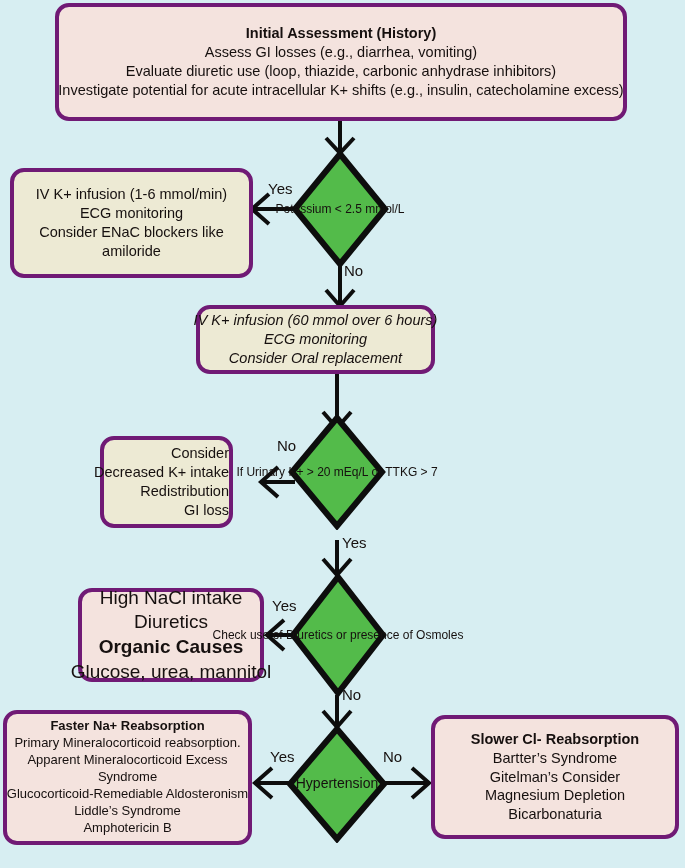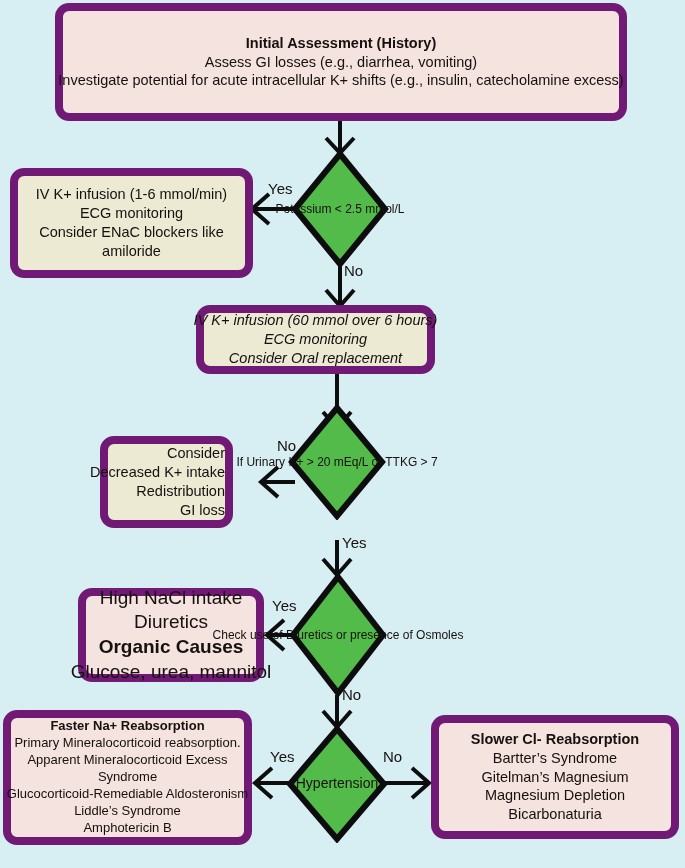--- a/index.html
+++ b/index.html
@@ -22,21 +22,21 @@
     position: absolute;
     left: 0;
     top: 0;
     width: 685px;
     height: 868px;
     pointer-events: none;
   }
   .node {
     position: absolute;
     box-sizing: border-box;
-    border: 8px solid #701a75;
+    border: 4px solid #701a75;
     border-radius: 14px;
     display: flex;
     flex-direction: column;
     align-items: center;
     justify-content: center;
     text-align: center;
     color: #16100f;
     line-height: 1.30;
   }
   .node.pink  { background: #f4e3de; }
@@ -114,21 +114,21 @@
   <div class="diamond" style="left:291px; top:150px; width:98px; height:118px; font-size:12px;">
     <svg class="shape" viewBox="0 0 98 118" preserveAspectRatio="none">
       <polygon points="49,4 94,59 49,114 4,59" fill="#53bb4a" stroke="#0d0d0d" stroke-width="6" stroke-linejoin="miter"></polygon>
     </svg>
     <div class="dlabel">
       <span class="line">Potassium</span>
       <span class="line">&lt; 2.5 mmol/L</span>
     </div>
   </div>
 
-  <div class="diamond" style="left:288px; top:404px; width:98px; height:116px; font-size:12px;">
+  <div class="diamond" style="left:288px; top:414px; width:98px; height:116px; font-size:12px;">
     <svg class="shape" viewBox="0 0 98 116" preserveAspectRatio="none">
       <polygon points="49,4 94,58 49,112 4,58" fill="#53bb4a" stroke="#0d0d0d" stroke-width="6" stroke-linejoin="miter"></polygon>
     </svg>
     <div class="dlabel">
       <span class="line">If Urinary</span>
       <span class="line">K+ &gt; 20 mEq/L</span>
       <span class="line">or</span>
       <span class="line">TTKG &gt; 7</span>
     </div>
   </div>
@@ -150,20 +150,21 @@
       <polygon points="51,4 98,59 51,114 4,59" fill="#53bb4a" stroke="#0d0d0d" stroke-width="6" stroke-linejoin="miter"></polygon>
     </svg>
     <div class="dlabel">
       <span class="line">Hypertension</span>
     </div>
   </div>
 
   <div class="node pink" style="left:55px; top:3px; width:572px; height:118px; font-size:14.5px;">
     <span class="line bold">Initial Assessment (History)</span>
     <span class="line">Assess GI losses (e.g., diarrhea, vomiting)</span>
+    <span class="line">Evaluate diuretic use (loop, thiazide, carbonic anhydrase inhibitors)</span>
     <span class="line">Investigate potential for acute intracellular K+ shifts (e.g., insulin, catecholamine excess)</span>
   </div>
 
   <div class="node cream" style="left:10px; top:168px; width:243px; height:110px; font-size:14.5px;">
     <span class="line">IV K+ infusion (1-6 mmol/min)</span>
     <span class="line">ECG monitoring</span>
     <span class="line">Consider ENaC blockers like</span>
     <span class="line">amiloride</span>
   </div>
 
@@ -193,21 +194,21 @@
     <span class="line">Apparent Mineralocorticoid Excess</span>
     <span class="line">Syndrome</span>
     <span class="line">Glucocorticoid-Remediable Aldosteronism</span>
     <span class="line">Liddle’s Syndrome</span>
     <span class="line">Amphotericin B</span>
   </div>
 
   <div class="node pink" style="left:431px; top:715px; width:248px; height:124px; font-size:14.5px;">
     <span class="line bold">Slower Cl- Reabsorption</span>
     <span class="line">Bartter’s Syndrome</span>
-    <span class="line">Gitelman’s Magnesium</span>
+    <span class="line">Gitelman’s Consider</span>
     <span class="line">Magnesium Depletion</span>
     <span class="line">Bicarbonaturia</span>
   </div>
 
   <div class="edge-label" style="left:268px; top:180px;">Yes</div>
   <div class="edge-label" style="left:344px; top:262px;">No</div>
   <div class="edge-label" style="left:277px; top:437px;">No</div>
   <div class="edge-label" style="left:342px; top:534px;">Yes</div>
   <div class="edge-label" style="left:272px; top:597px;">Yes</div>
   <div class="edge-label" style="left:342px; top:686px;">No</div>

